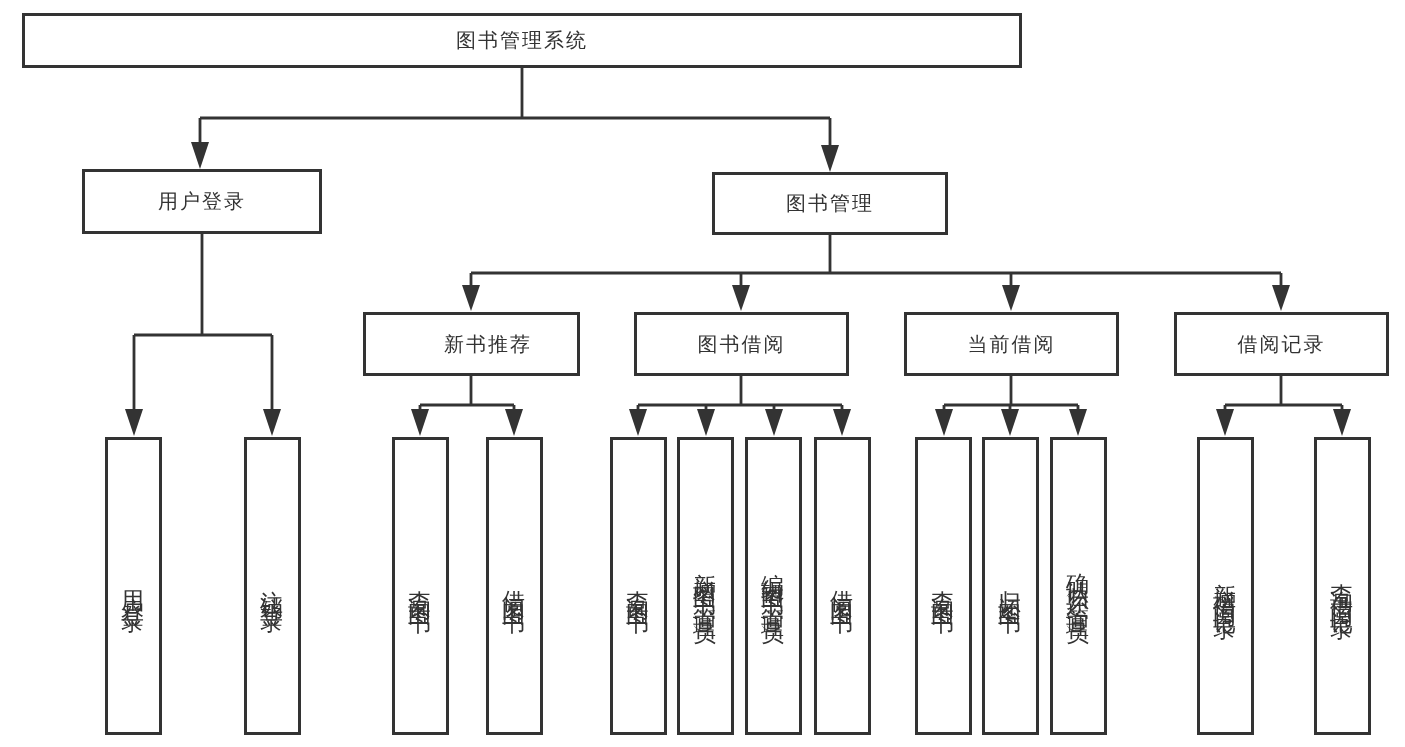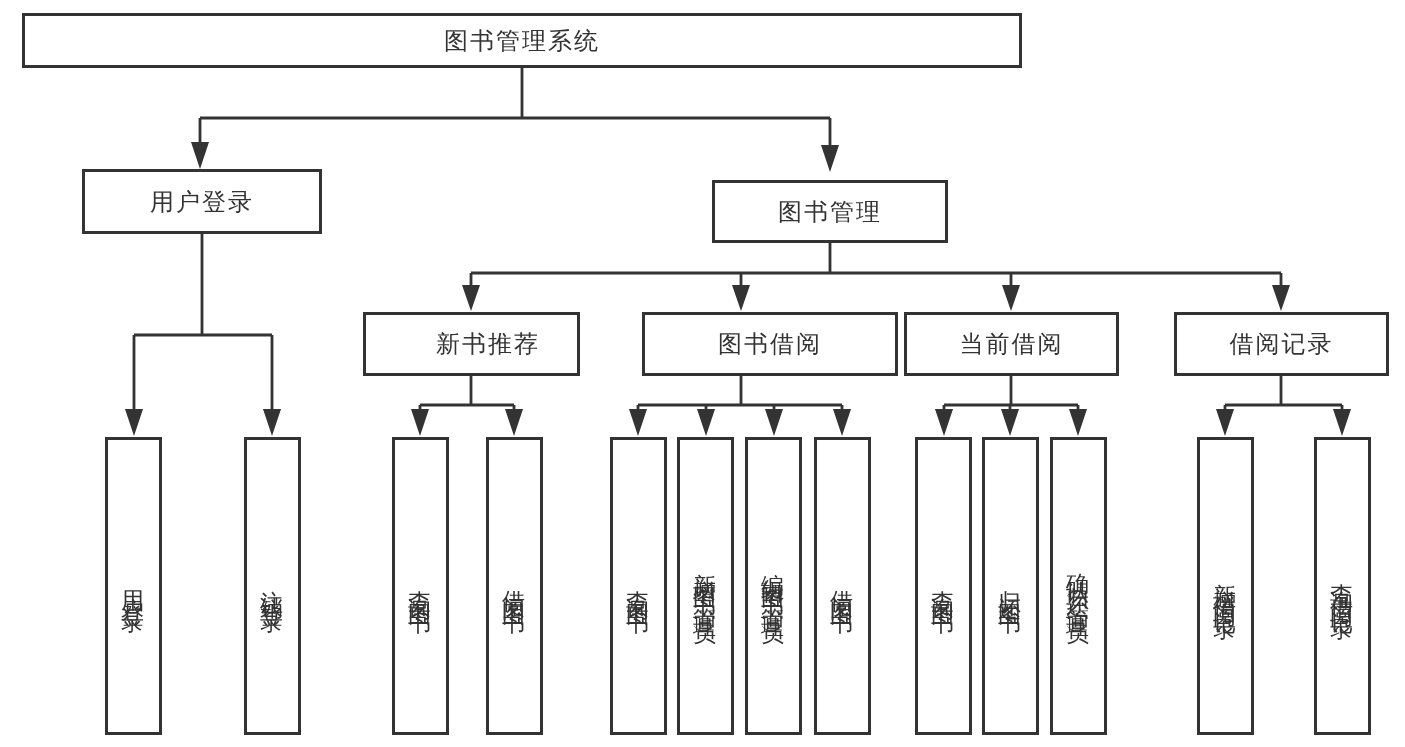--- a/index.html
+++ b/index.html
@@ -37,21 +37,21 @@
   }
   .node {
     position: absolute;
     background: var(--box-bg);
     border: 3px solid var(--line);
     display: flex;
     align-items: center;
     justify-content: center;
   }
   .node .lbl {
-    font-size: 24px;
+    font-size: 20px;
     letter-spacing: 2px;
     color: var(--text);
     white-space: nowrap;
   }
   .leaf {
     top: 437px;
     height: 298px;
     width: 57px;
   }
   .leaf .lbl {
@@ -120,28 +120,28 @@
     </g>
   </svg>
 
   <div class="node" style="left:22px; top:13px; width:1000px; height:55px;">
     <span class="lbl">图书管理系统</span>
   </div>
 
   <div class="node" style="left:82px; top:169px; width:240px; height:65px;">
     <span class="lbl">用户登录</span>
   </div>
-  <div class="node" style="left:712px; top:180px; width:236px; height:63px;">
+  <div class="node" style="left:712px; top:172px; width:236px; height:63px;">
     <span class="lbl">图书管理</span>
   </div>
 
   <div class="node" style="left:363px; top:312px; width:217px; height:64px;padding-left:33px;">
     <span class="lbl">新书推荐</span>
   </div>
-  <div class="node" style="left:634px; top:312px; width:256px; height:64px;margin-left:8px;">
+  <div class="node" style="left:634px; top:312px; width:215px; height:64px;">
     <span class="lbl">图书借阅</span>
   </div>
   <div class="node" style="left:904px; top:312px; width:215px; height:64px;">
     <span class="lbl">当前借阅</span>
   </div>
   <div class="node" style="left:1174px; top:312px; width:215px; height:64px;">
     <span class="lbl">借阅记录</span>
   </div>
 
   <div class="node leaf" style="left:105px;">

